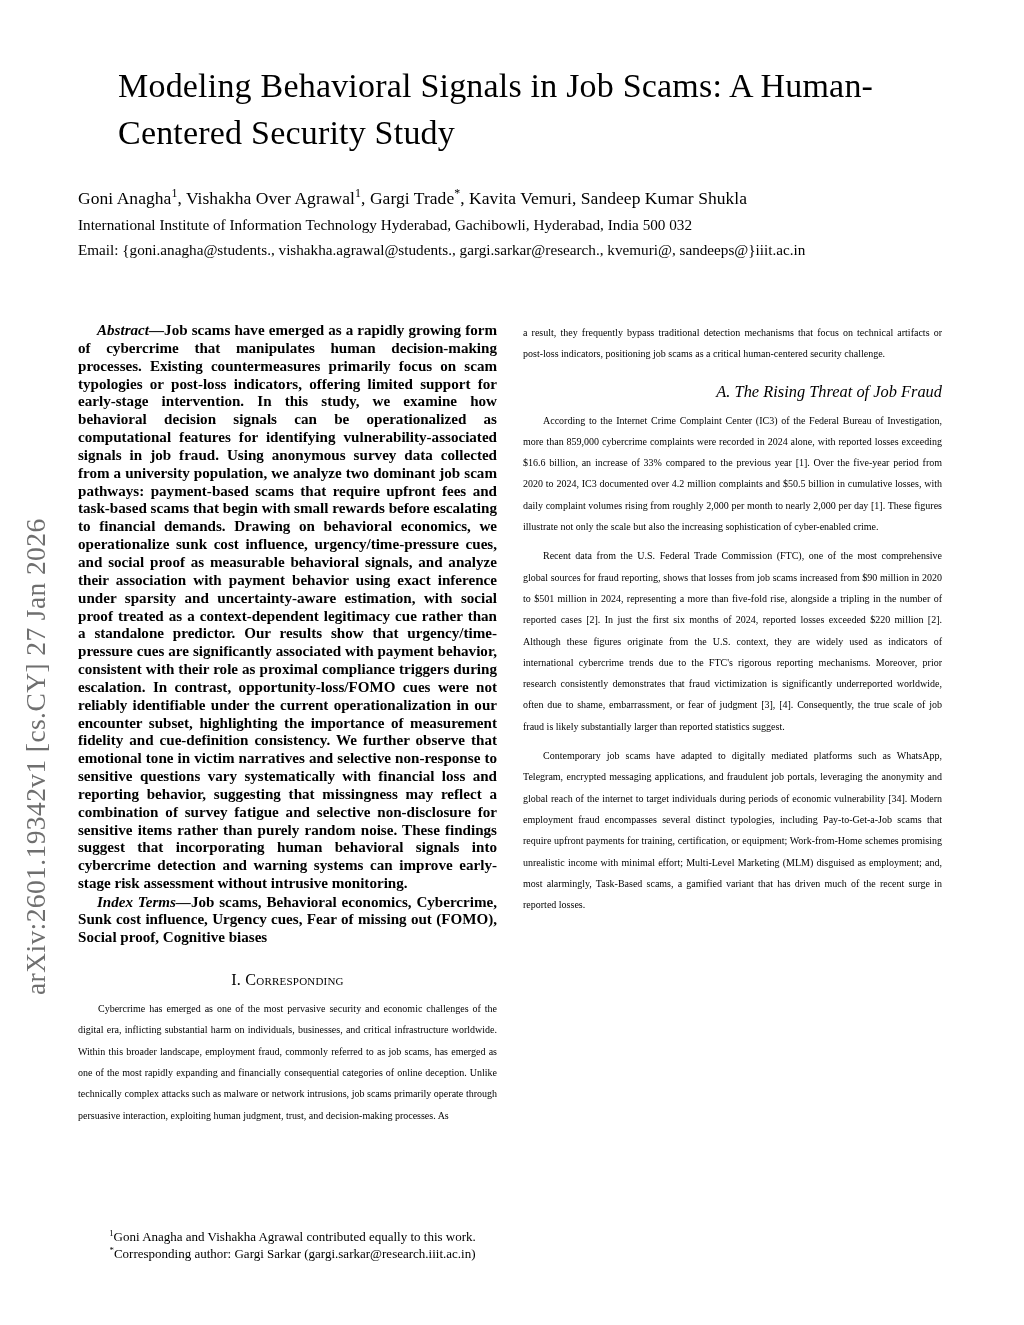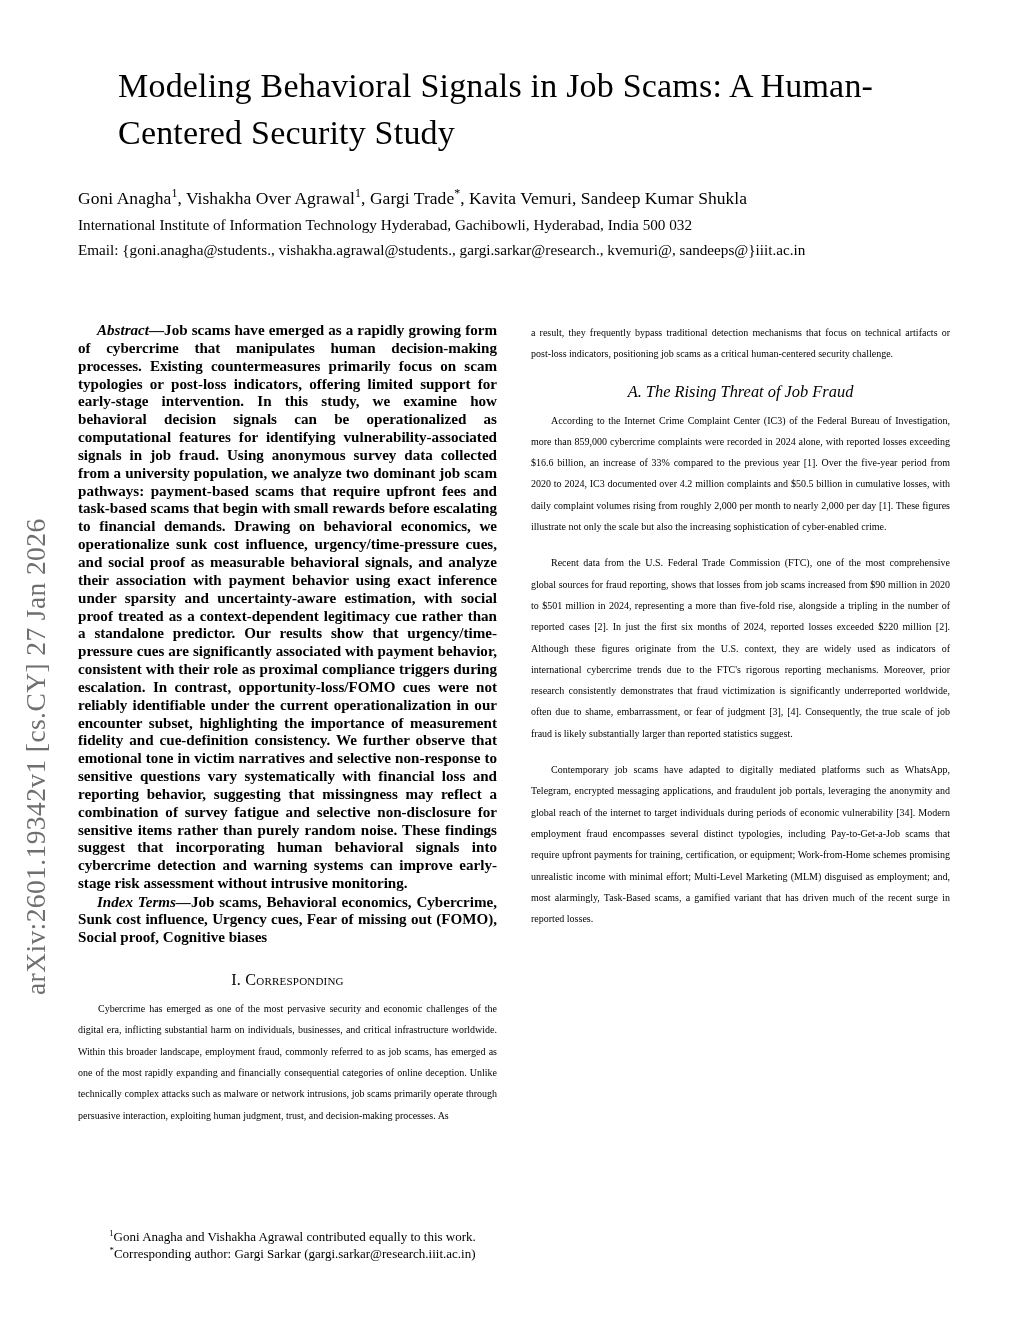--- a/index.html
+++ b/index.html
@@ -81,21 +81,21 @@
   }
 
   
   .body {
     position: absolute;
     left: 78px;
     top: 322px;
     width: 872px;
     height: 940px;
     display: flex;
-    gap: 34px;
+    gap: 26px;
   }
   .col {
     width: 419px;
     position: relative;
   }
 
   p {
     margin: 0;
     text-align: justify;
     text-justify: inter-word;
@@ -122,30 +122,30 @@
     margin-top: 24px;
     margin-bottom: 8px;
     font-variant: small-caps;
     letter-spacing: 0.2px;
   }
   .subsec-head {
     font-style: italic;
     font-size: 16.4px;
     margin-top: 17px;
     margin-bottom: 8px;
-    text-align: center;
+    text-align: right;
   }
 
   .bodytext {
     font-size: 10px;
     line-height: 21.3px;
     text-indent: 20px;
   }
   .bodytext + .bodytext {
-    margin-top: 15px;
+    margin-top: 8px;
   }
 
   
   .footnotes {
     position: absolute;
     left: 0;
     bottom: 0;
     width: 419px;
   }
   .footnote-rule {

